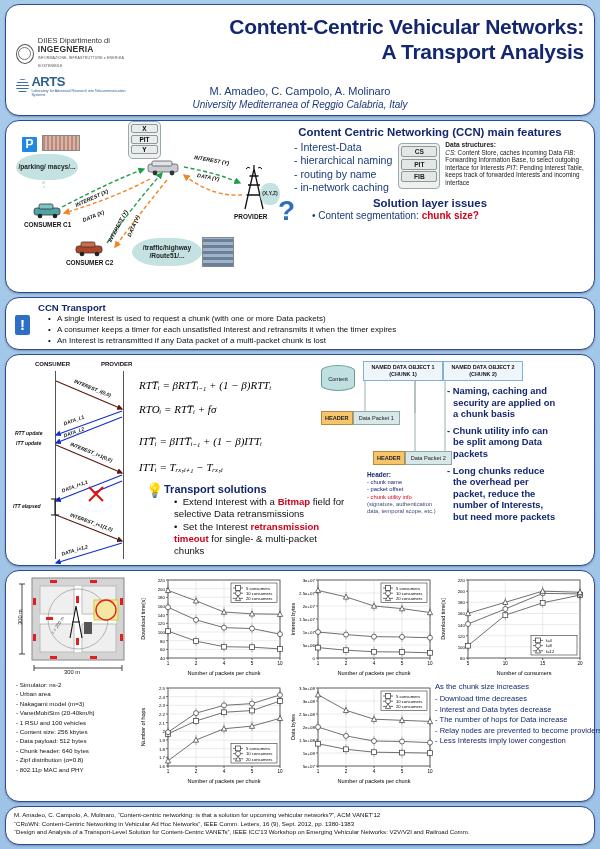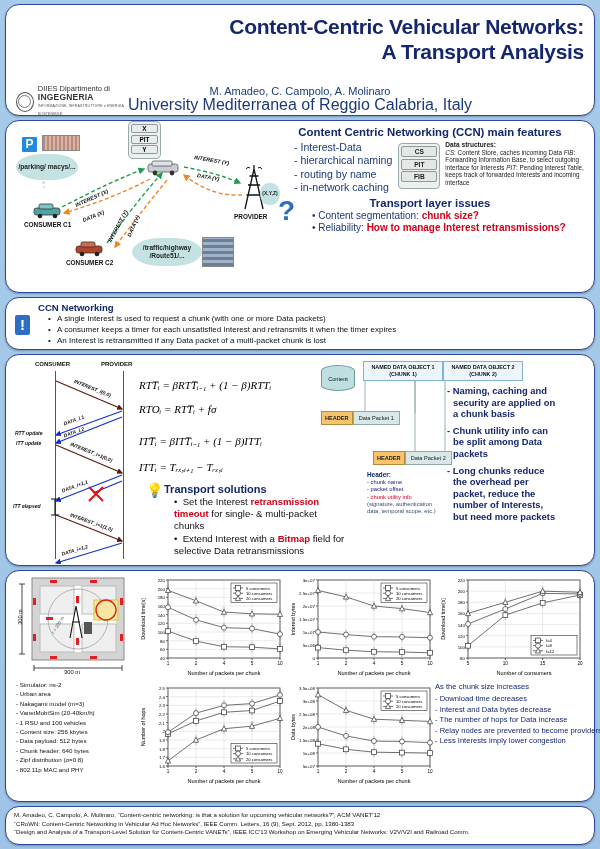--- a/index.html
+++ b/index.html
@@ -32,23 +32,23 @@
     font-weight: bold;
     font-size: 21px;
     line-height: 25px;
     letter-spacing: -.3px;
     margin-top: 3px;
   }
   .hdr-authors {
     text-align: center; color: #1b3a7a;
     font-size: 11px; line-height: 14px; margin-top: 20px;
   }
-  .hdr-affil { font-size: 16px; }
+  .hdr-affil { font-size: 10px; font-style: italic; }
   .logos { position: absolute; left: 10px; top: 32px; width: 120px; }
-  .logo-row { display: flex; align-items: center; gap: 4px; margin-bottom: 4px; margin-top: 48px; }
+  .logo-row { display: flex; align-items: center; gap: 4px; margin-bottom: 4px; }
   .logo-circ {
     width: 20px; height: 20px; border-radius: 50%;
     border: 1.6px solid #555; background: #fff;
     display:flex;align-items:center;justify-content:center;
   }
   .logo-circ::after{content:"";width:11px;height:11px;border-radius:50%;border:1px solid #777;}
   .logo-txt1 { font-size: 7.5px; color:#333; line-height:8px;}
   .logo-txt1 b{font-size:8.5px;letter-spacing:.2px;}
   .logo-sub { font-size: 3.6px; color:#555; letter-spacing:.1px; }
   .arts { display:flex;align-items:center;gap:2px; }
@@ -293,33 +293,32 @@
         </div>
         <div class="ds-note">
           <b>Data structures:</b><br>
           <i>CS</i><span>: Content Store, caches incoming Data</span>
           <i>FIB</i><span>: Forwarding Information Base, to select outgoing interface for Interests</span>
           <i>PIT</i><span>: Pending Interest Table, keeps track of forwarded Interests and incoming interface</span>
         </div>
       </div>
 
       <div class="tl-issues">
-        <div class="tl-h">Transport layer issues</div>
+        <div class="tl-h">Solution layer issues</div>
         <div class="qmark">?</div>
         <div class="tl-list">
           <div>• <span>Content segmentation: </span><span class="red">chunk size?</span></div>
-          <div>• <span>Reliability: </span><span class="red">How to manage Interest retransmissions?</span></div>
         </div>
       </div>
     </div>
   </div>
 
   <div class="panel transport">
     <div class="excl">!</div>
-    <div class="tr-h">CCN Networking</div>
+    <div class="tr-h">CCN Transport</div>
     <ul class="tr-list">
       <li>•&nbsp;&nbsp; <span>A single Interest is used to request a chunk (with one or more Data packets)</span></li>
       <li>•&nbsp;&nbsp; <span>A consumer keeps a timer for each unsatisfied Interest and retransmits it when the timer expires</span></li>
       <li>•&nbsp;&nbsp; <span>An Interest is retransmitted if any Data packet of a multi-packet chunk is lost</span></li>
     </ul>
   </div>
 
   <div class="panel mid">
 
     <div class="seqdiag">
@@ -363,22 +362,22 @@
       <div class="formula">RTT̅ᵢ = βRTT̅ᵢ₋₁ + (1 − β)RTTᵢ</div>
       <div class="formula">RTOᵢ = RTT̅ᵢ + fσ</div>
       <div class="formula" style="margin-top:18px;">ITT̅ᵢ = βITT̅ᵢ₋₁ + (1 − β)ITTᵢ</div>
       <div class="formula">ITTᵢ = Tᵣₓ,ᵢ₊₁ − Tᵣₓ,ᵢ</div>
     </div>
 
     <div class="sol">
       <div class="bulb">💡</div>
       <div class="sol-h">Transport solutions</div>
       <ul class="sol-list">
+        <li>•&nbsp; <span>Extend Interest with a </span><span class="red">Bitmap</span><span> field for selective Data retransmissions</span></li>
         <li>•&nbsp; <span>Set the Interest </span><span class="red">retransmission timeout</span><span> for single- &amp; multi-packet chunks</span></li>
-        <li>•&nbsp; <span>Extend Interest with a </span><span class="red">Bitmap</span><span> field for selective Data retransmissions</span></li>
       </ul>
     </div>
 
     <div class="ndo">
       <div class="cyl">Content</div>
       <div class="ndo-hdr" style="left:44px;top:2px;width:80px;">
         <span>NAMED DATA OBJECT 1</span><br>
         <span>(CHUNK 1)</span>
       </div>
       <div class="ndo-hdr" style="left:124px;top:2px;width:80px;">

